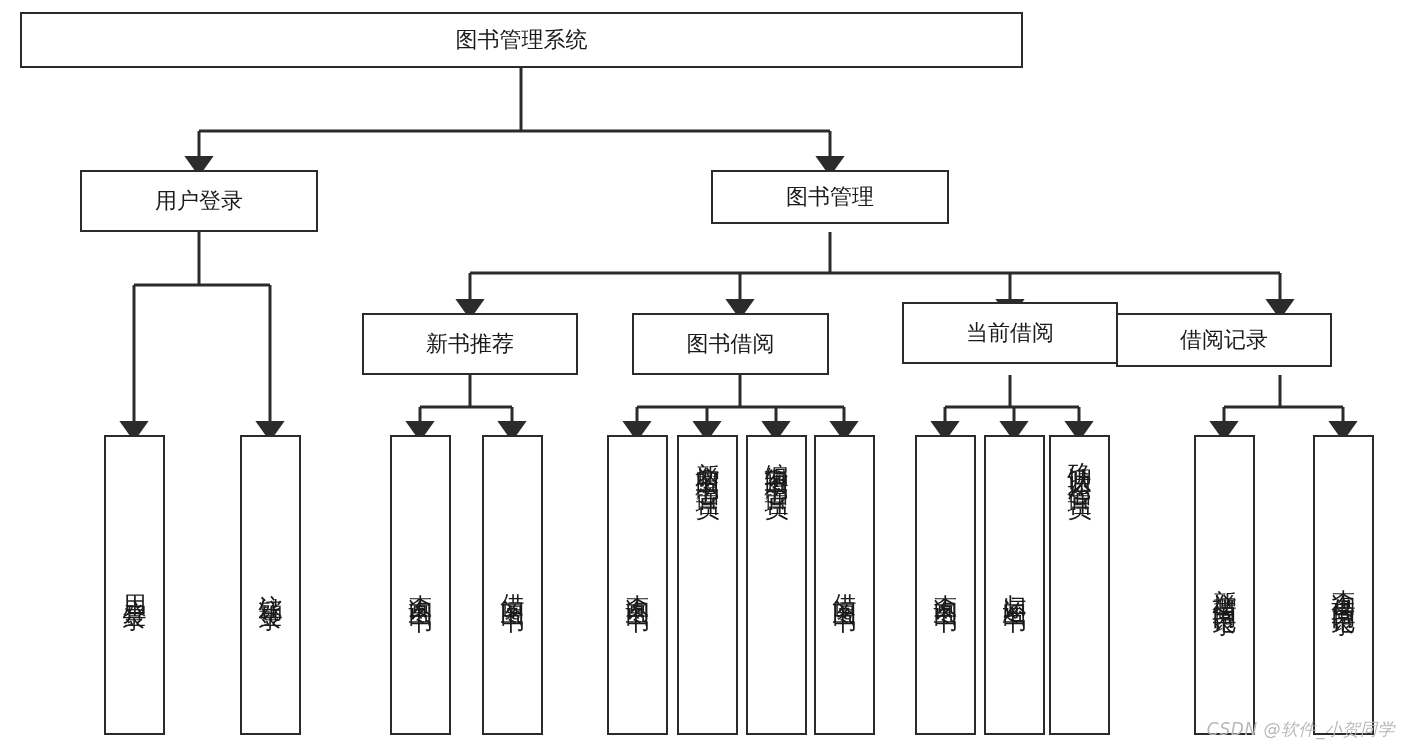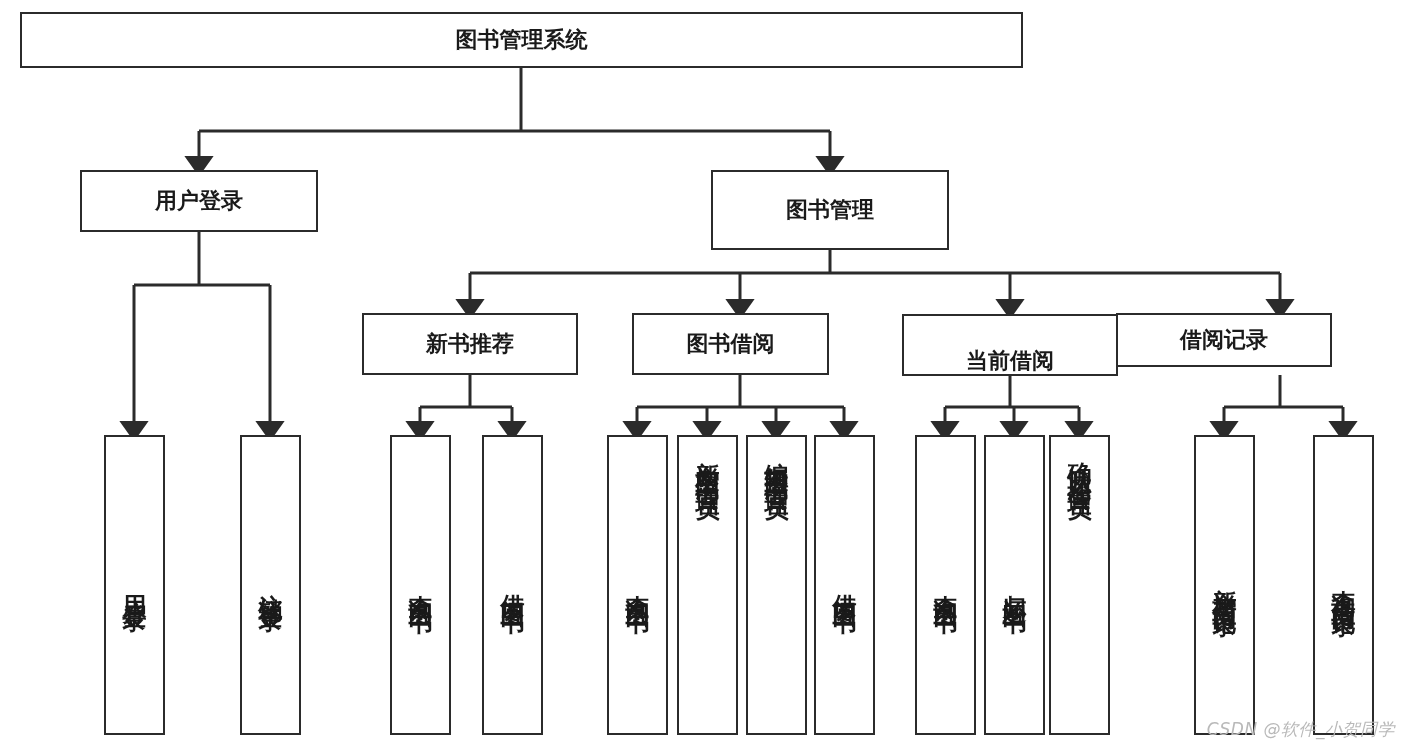--- a/index.html
+++ b/index.html
@@ -28,21 +28,20 @@
   .node {
     position: absolute;
     box-sizing: border-box;
     border: 2px solid #2b2b2b;
     background: #ffffff;
     display: flex;
     align-items: center;
     justify-content: center;
     color: #1a1a1a;
     z-index: 2;
-    font-weight: bold;
   }
   .node .lbl {
     display: block;
     text-align: center;
     line-height: 1.12;
     white-space: pre;
   }
   .h-node .lbl {
     font-size: 22px;
   }
@@ -137,31 +136,31 @@
     </g>
   </svg>
 
   <div class="node root-node" style="left:20px; top:12px; width:1003px; height:56px;">
     <span class="lbl">图书管理系统</span>
   </div>
 
   <div class="node h-node" style="left:80px; top:170px; width:238px; height:62px;">
     <span class="lbl">用户登录</span>
   </div>
-  <div class="node h-node" style="left:711px; top:170px; width:238px; height:80px;">
+  <div class="node h-node" style="left:711px; top:170px; width:238px; height:54px;">
     <span class="lbl">图书管理</span>
   </div>
 
   <div class="node h-node" style="left:362px; top:313px; width:216px; height:62px;">
     <span class="lbl">新书推荐</span>
   </div>
   <div class="node h-node" style="left:632px; top:313px; width:197px; height:62px;">
     <span class="lbl">图书借阅</span>
   </div>
-  <div class="node h-node" style="left:902px; top:314px; width:216px; height:62px;align-items:flex-end;">
+  <div class="node h-node" style="left:902px; top:302px; width:216px; height:62px;">
     <span class="lbl">当前借阅</span>
   </div>
   <div class="node h-node" style="left:1116px; top:313px; width:216px; height:54px;">
     <span class="lbl">借阅记录</span>
   </div>
 
   <div class="node v-node centered" style="left:104px; top:435px; width:61px; height:300px;">
     <span class="lbl">用户登录</span>
   </div>
   <div class="node v-node centered" style="left:240px; top:435px; width:61px; height:300px;">

